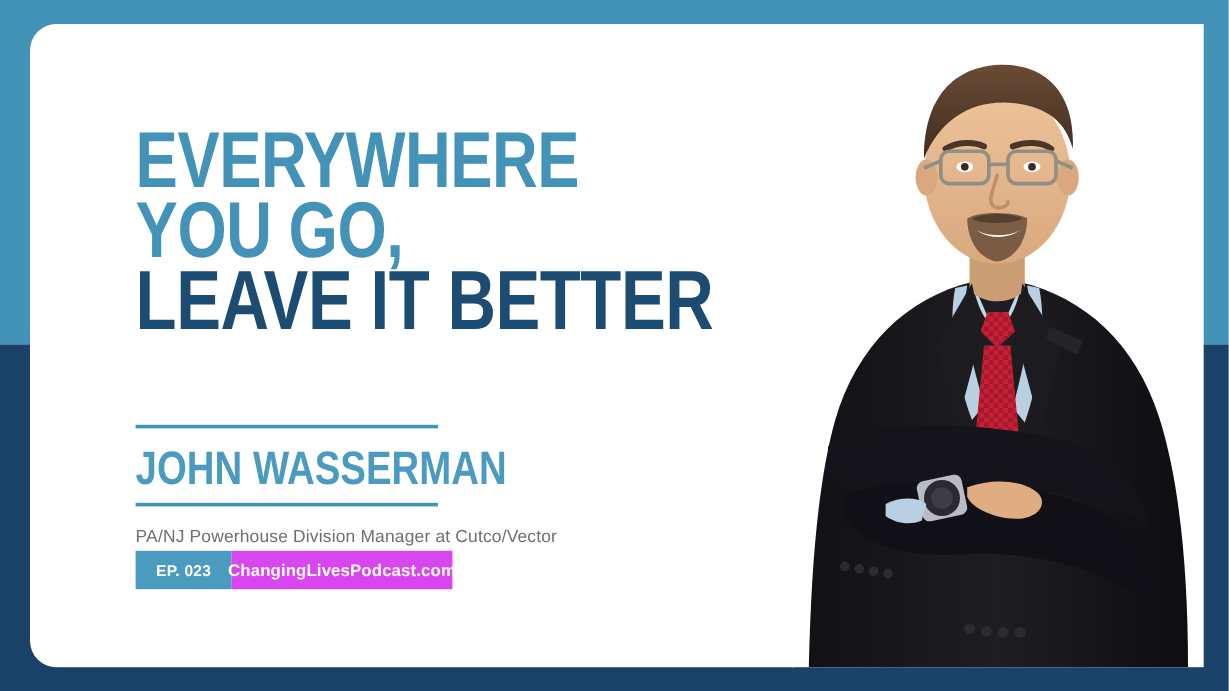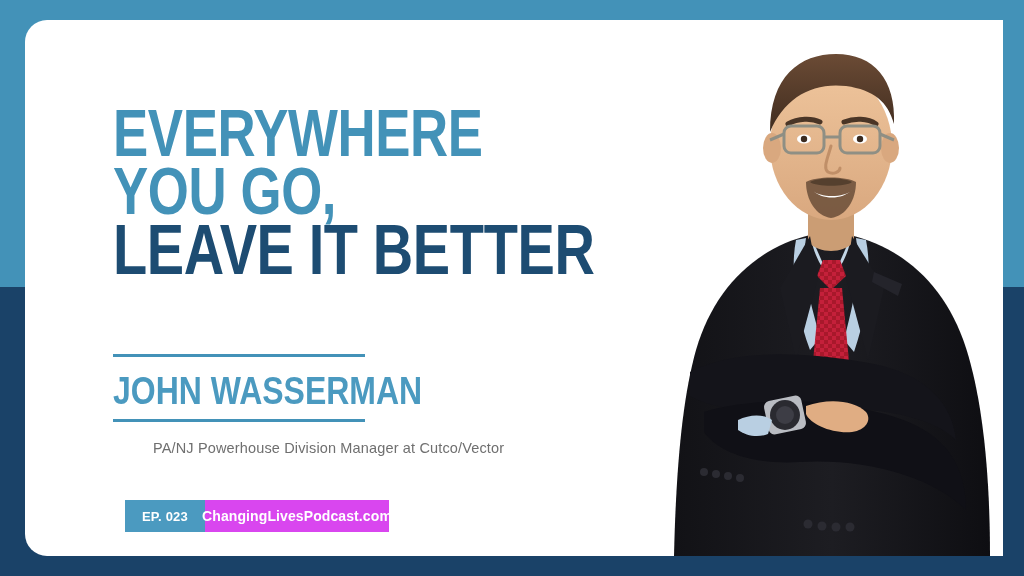--- a/index.html
+++ b/index.html
@@ -82,32 +82,30 @@
 
   .guest-title {
     position: absolute;
     left: 88px;
     top: 420px;
     color: #6f6f6f;
     font-size: 14.5px;
     font-weight: 400;
     letter-spacing: 0.15px;
     white-space: nowrap;
-    margin-left: 40px;
   }
 
   
   .badge {
     position: absolute;
     left: 88px;
-    top: 480px;
+    top: 439px;
     height: 32px;
     display: flex;
     align-items: stretch;
-    margin-left: 12px;
   }
   .badge-ep,
   .badge-site {
     display: flex;
     align-items: center;
     justify-content: center;
     color: #ffffff;
     font-weight: 700;
     white-space: nowrap;
   }

